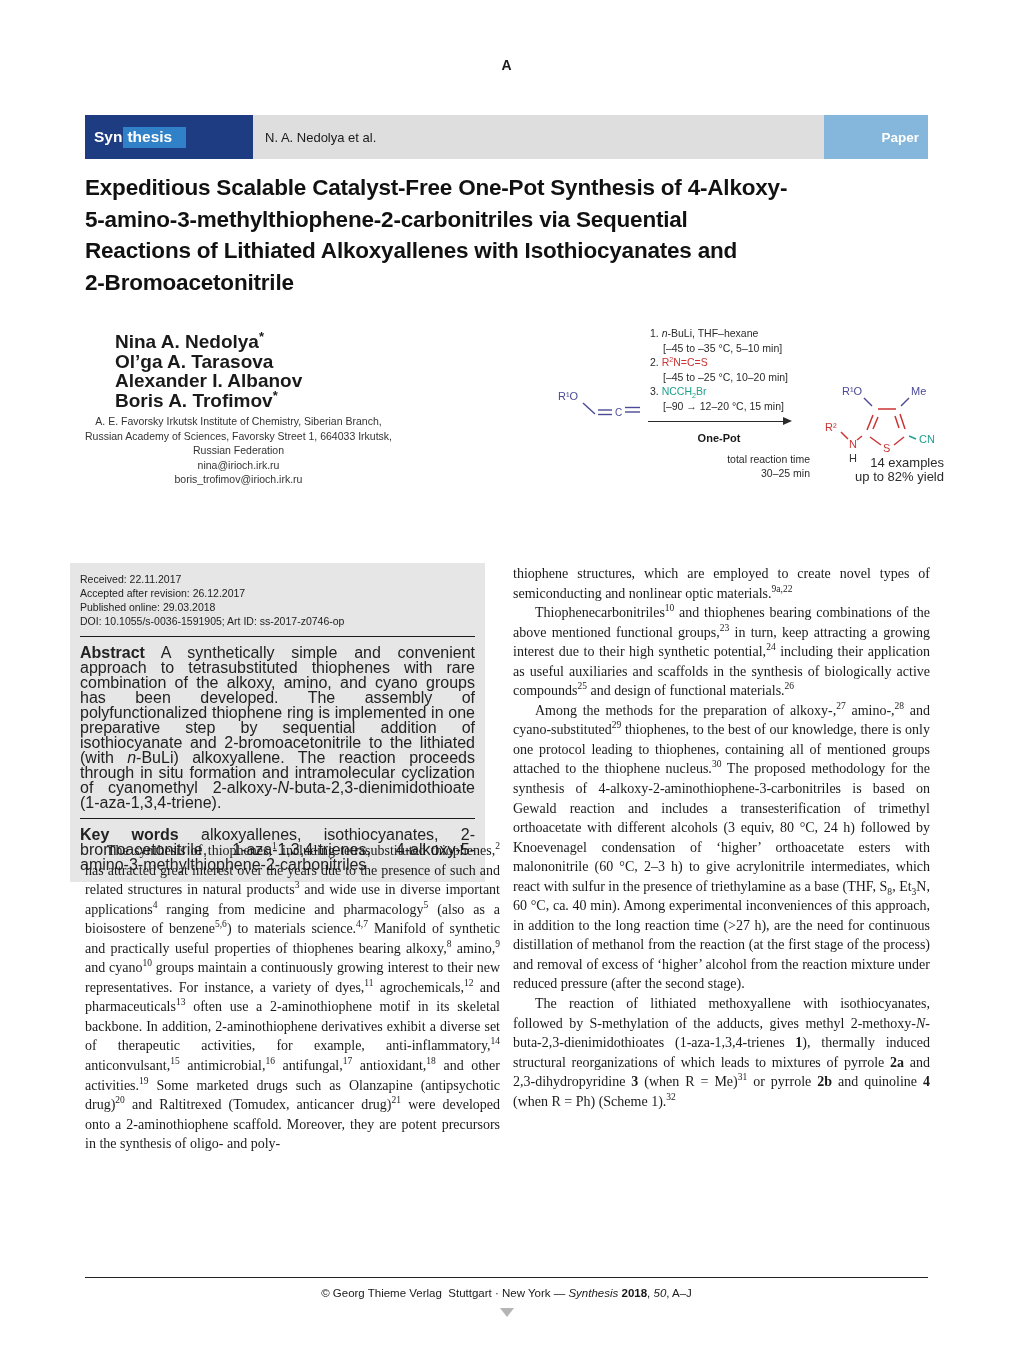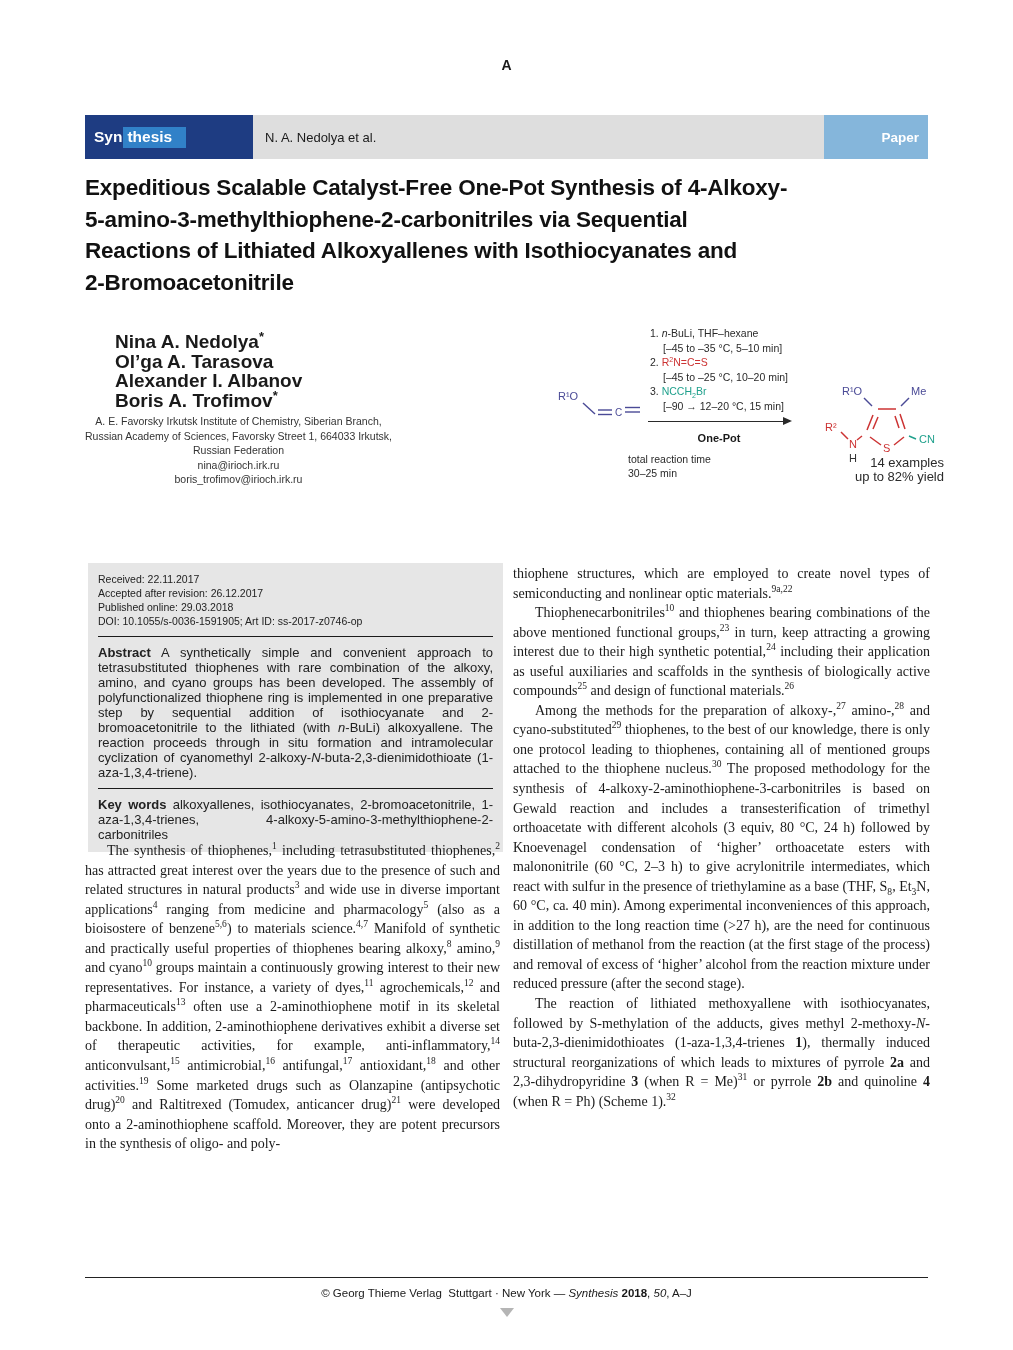--- a/index.html
+++ b/index.html
@@ -38,35 +38,35 @@
   .cond .ind { padding-left:13px; }
   .allene  { position:absolute; left:556px; top:386px; }
   .product { position:absolute; left:808px; top:378px; }
   .rxn-arrow { position:absolute; left:648px; top:421px; width:142px; height:0;
                border-top:1.5px solid #2a2a2a; }
   .rxn-arrow .head { position:absolute; right:-2px; top:-5px; width:0; height:0;
                border-left:9px solid #2a2a2a; border-top:4.5px solid transparent;
                border-bottom:4.5px solid transparent; }
   .onepot { position:absolute; left:648px; top:432px; width:142px; text-align:center;
             font-weight:bold; font-size:11px; }
-  .ttime  { position:absolute; left:628px; top:453px; width:182px; text-align:left;
+  .ttime  { position:absolute; left:628px; top:453px; width:182px; text-align:right;
             font-size:10.5px; line-height:13.5px; color:#2a2a2a; }
   .examples { position:absolute; left:804px; top:456px; width:140px; text-align:right;
             font-size:13px; line-height:13.5px; color:#2a2a2a; }
   svg text { font-family:"Liberation Sans", sans-serif; font-size:11px; }
   .sblue { fill:#4a4a96; } .sred { fill:#cc3333; } .steal { fill:#1fa08c; } .sdark { fill:#333; }
   .lblue { stroke:#4a4a96; stroke-width:1.4; } .lred { stroke:#cc3333; stroke-width:1.5; }
   .lteal { stroke:#1fa08c; stroke-width:1.4; }
 
   
-  .meta-box { position:absolute; left:88px; top:563px; width:415px; background:#e6e6e6;
+  .meta-box { position:absolute; left:70px; top:563px; width:415px; background:#e6e6e6;
               box-sizing:border-box; padding:9px 10px 10px 10px; }
   .meta-line { font-size:10.5px; line-height:14px; color:#222; }
   .rule { border:none; border-top:1px solid #1a1a1a; margin:8px 0; }
-  .abs-text { font-size:13px; line-height:15px; text-align:justify; color:#222; }
+  .abs-text { font-size:16px; line-height:15px; text-align:justify; color:#222; }
 
   
   .body-left  { position:absolute; left:85px;  top:841px; width:415px; }
   .body-right { position:absolute; left:513px; top:564px; width:417px; }
   .bodytext { font-family:"Liberation Serif", serif; font-size:14px; line-height:19.55px;
               text-align:justify; color:#1a1a1a; }
   .bodytext p { margin:0; }
   .bodytext p.ind { text-indent:22px; }
 
   .foot-rule { position:absolute; left:85px; top:1277px; width:843px; height:0;

